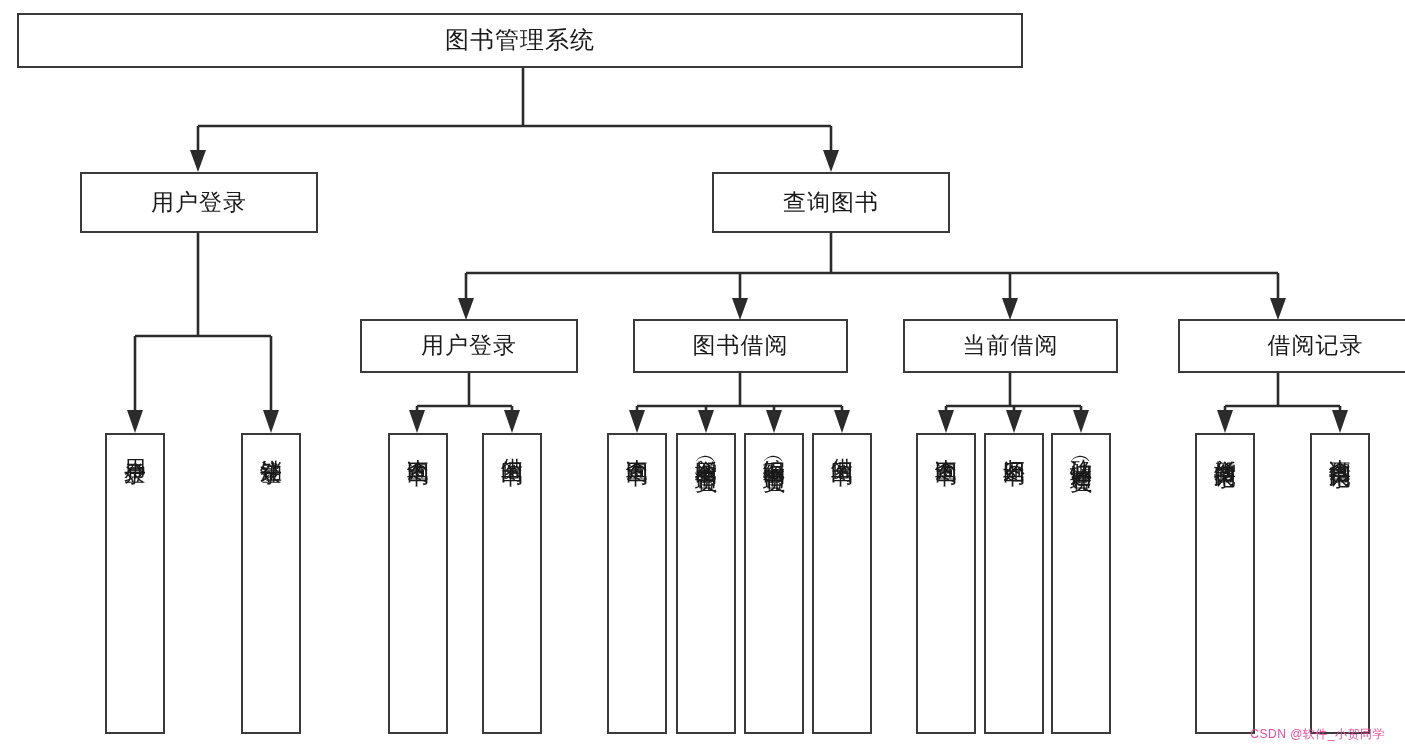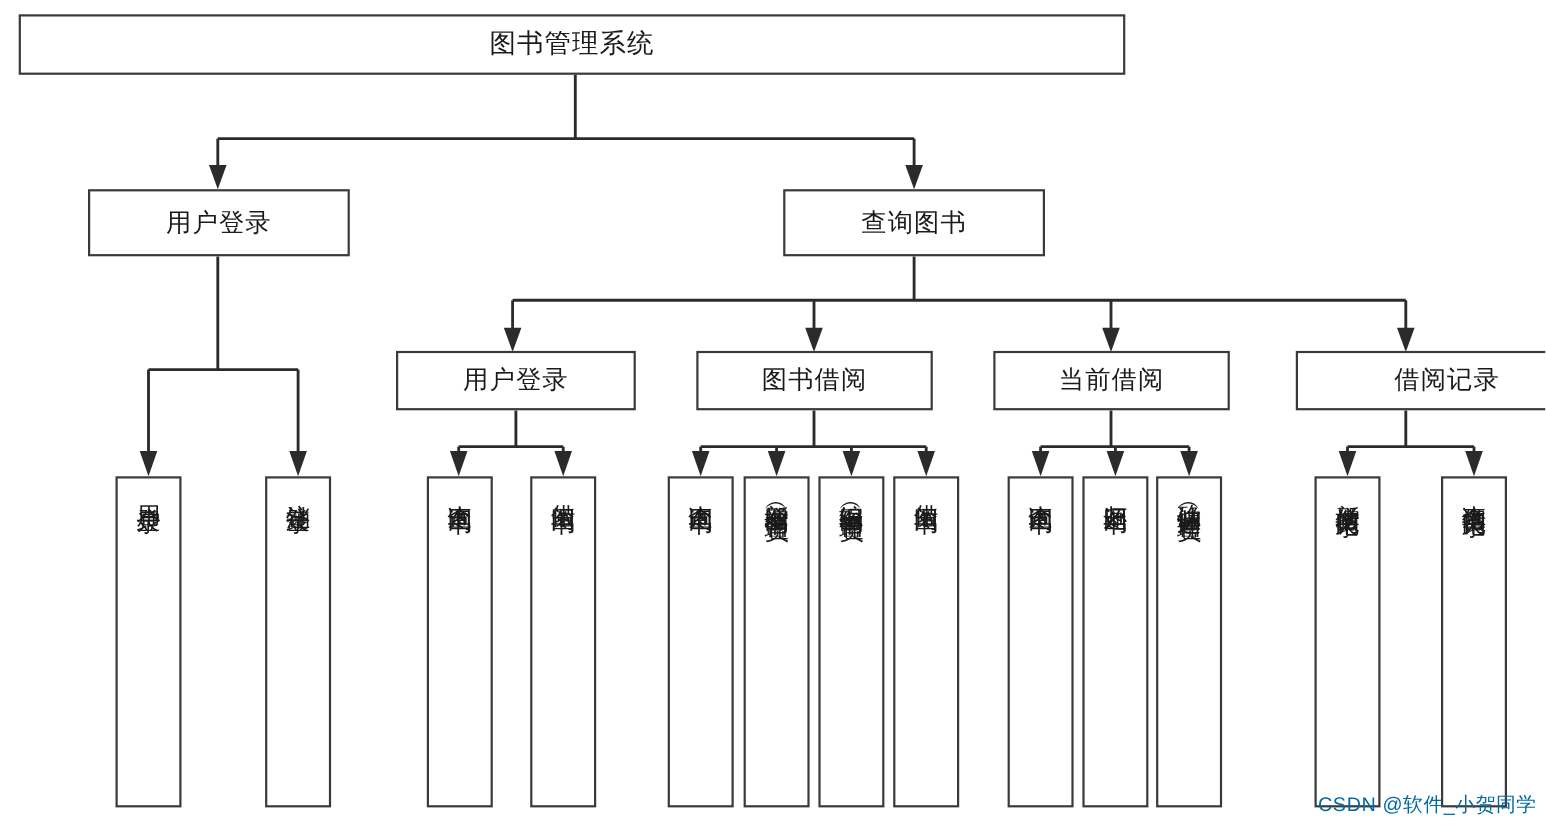--- a/index.html
+++ b/index.html
@@ -69,24 +69,24 @@
     stroke-width: 2.6;
     fill: none;
   }
   .arrow-head {
     fill: #2b2b2b;
     stroke: none;
   }
   
   #watermark {
     position: absolute;
-    right: 8px;
+    right: 20px;
     bottom: 4px;
-    font-size: 18px;
-    color: #0369a1;
+    font-size: 12px;
+    color: #ec4899;
     letter-spacing: 0.5px;
     white-space: nowrap;
   }
 </style>
 </head>
 <body>
 
 <div id="canvas">
 
   <svg class="edge-layer" viewBox="0 0 1405 747">

